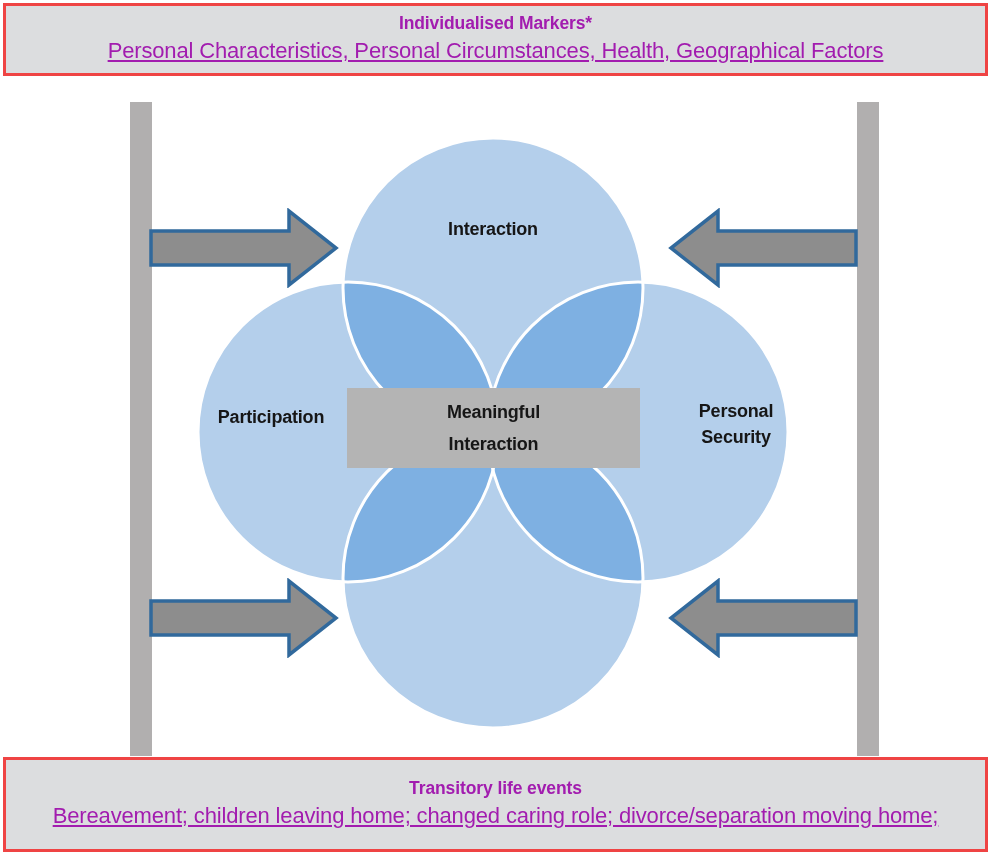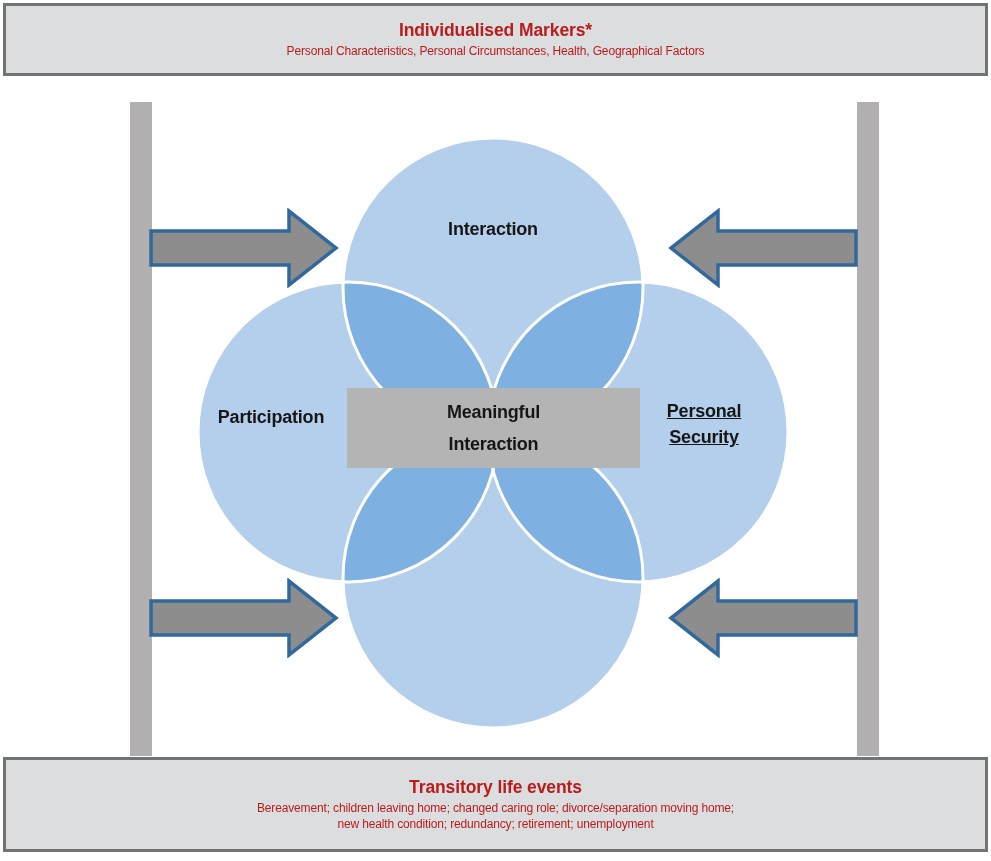--- a/index.html
+++ b/index.html
@@ -16,26 +16,26 @@
     height: 861px;
     background: #ffffff;
     overflow: hidden;
   }
 
   
   .banner {
     position: absolute;
     box-sizing: border-box;
     background: #dcdddf;
-    border: 3px solid #737373;
+    border: 3px solid #ef4444;
     display: flex;
     flex-direction: column;
     align-items: center;
     justify-content: center;
-    color: #b91c1c;
+    color: #a21caf;
     text-align: center;
   }
   #top-banner {
     left: 3px;
     top: 3px;
     width: 985px;
     height: 73px;
   }
   #bottom-banner {
     left: 3px;
@@ -43,24 +43,25 @@
     width: 985px;
     height: 95px;
   }
   .banner-title {
     font-size: 17.5px;
     font-weight: bold;
     line-height: 1.35;
     letter-spacing: -0.1px;
   }
   .banner-sub {
-    font-size: 12px;
+    font-size: 22px;
     font-weight: normal;
     line-height: 1.4;
     letter-spacing: -0.15px;
+    text-decoration: underline;
   }
 
   
   .side-bar {
     position: absolute;
     top: 102px;
     width: 22px;
     height: 654px;
     background: #b1afaf;
   }
@@ -88,21 +89,21 @@
     font-weight: bold;
     color: #161616;
     text-align: center;
     letter-spacing: -0.2px;
     line-height: 1.45;
     white-space: pre-line;
   }
   #label-interaction   { left: 393px; top: 216px; width: 200px; }
   #label-attitudes     { left: 393px; top: 618px; width: 200px; }
   #label-participation { left: 188px; top: 404px; width: 166px; }
-  #label-personal      { left: 638px; top: 398px; width: 132px; text-decoration: underline; }
+  #label-personal      { left: 670px; top: 398px; width: 132px; }
 
   
   #center-box {
     position: absolute;
     left: 347px;
     top: 388px;
     width: 293px;
     height: 80px;
     background: #b4b4b4;
     display: flex;
@@ -202,16 +203,15 @@
 Security</div>
 
   <div id="center-box">
     <div class="center-line">Meaningful</div>
     <div class="center-line">Interaction</div>
   </div>
 
   <div class="banner" id="bottom-banner">
     <div class="banner-title">Transitory life events</div>
     <div class="banner-sub">Bereavement; children leaving home; changed caring role; divorce/separation moving home;</div>
-    <div class="banner-sub">new health condition; redundancy; retirement; unemployment</div>
   </div>
 
 </div>
 
 </body></html>

